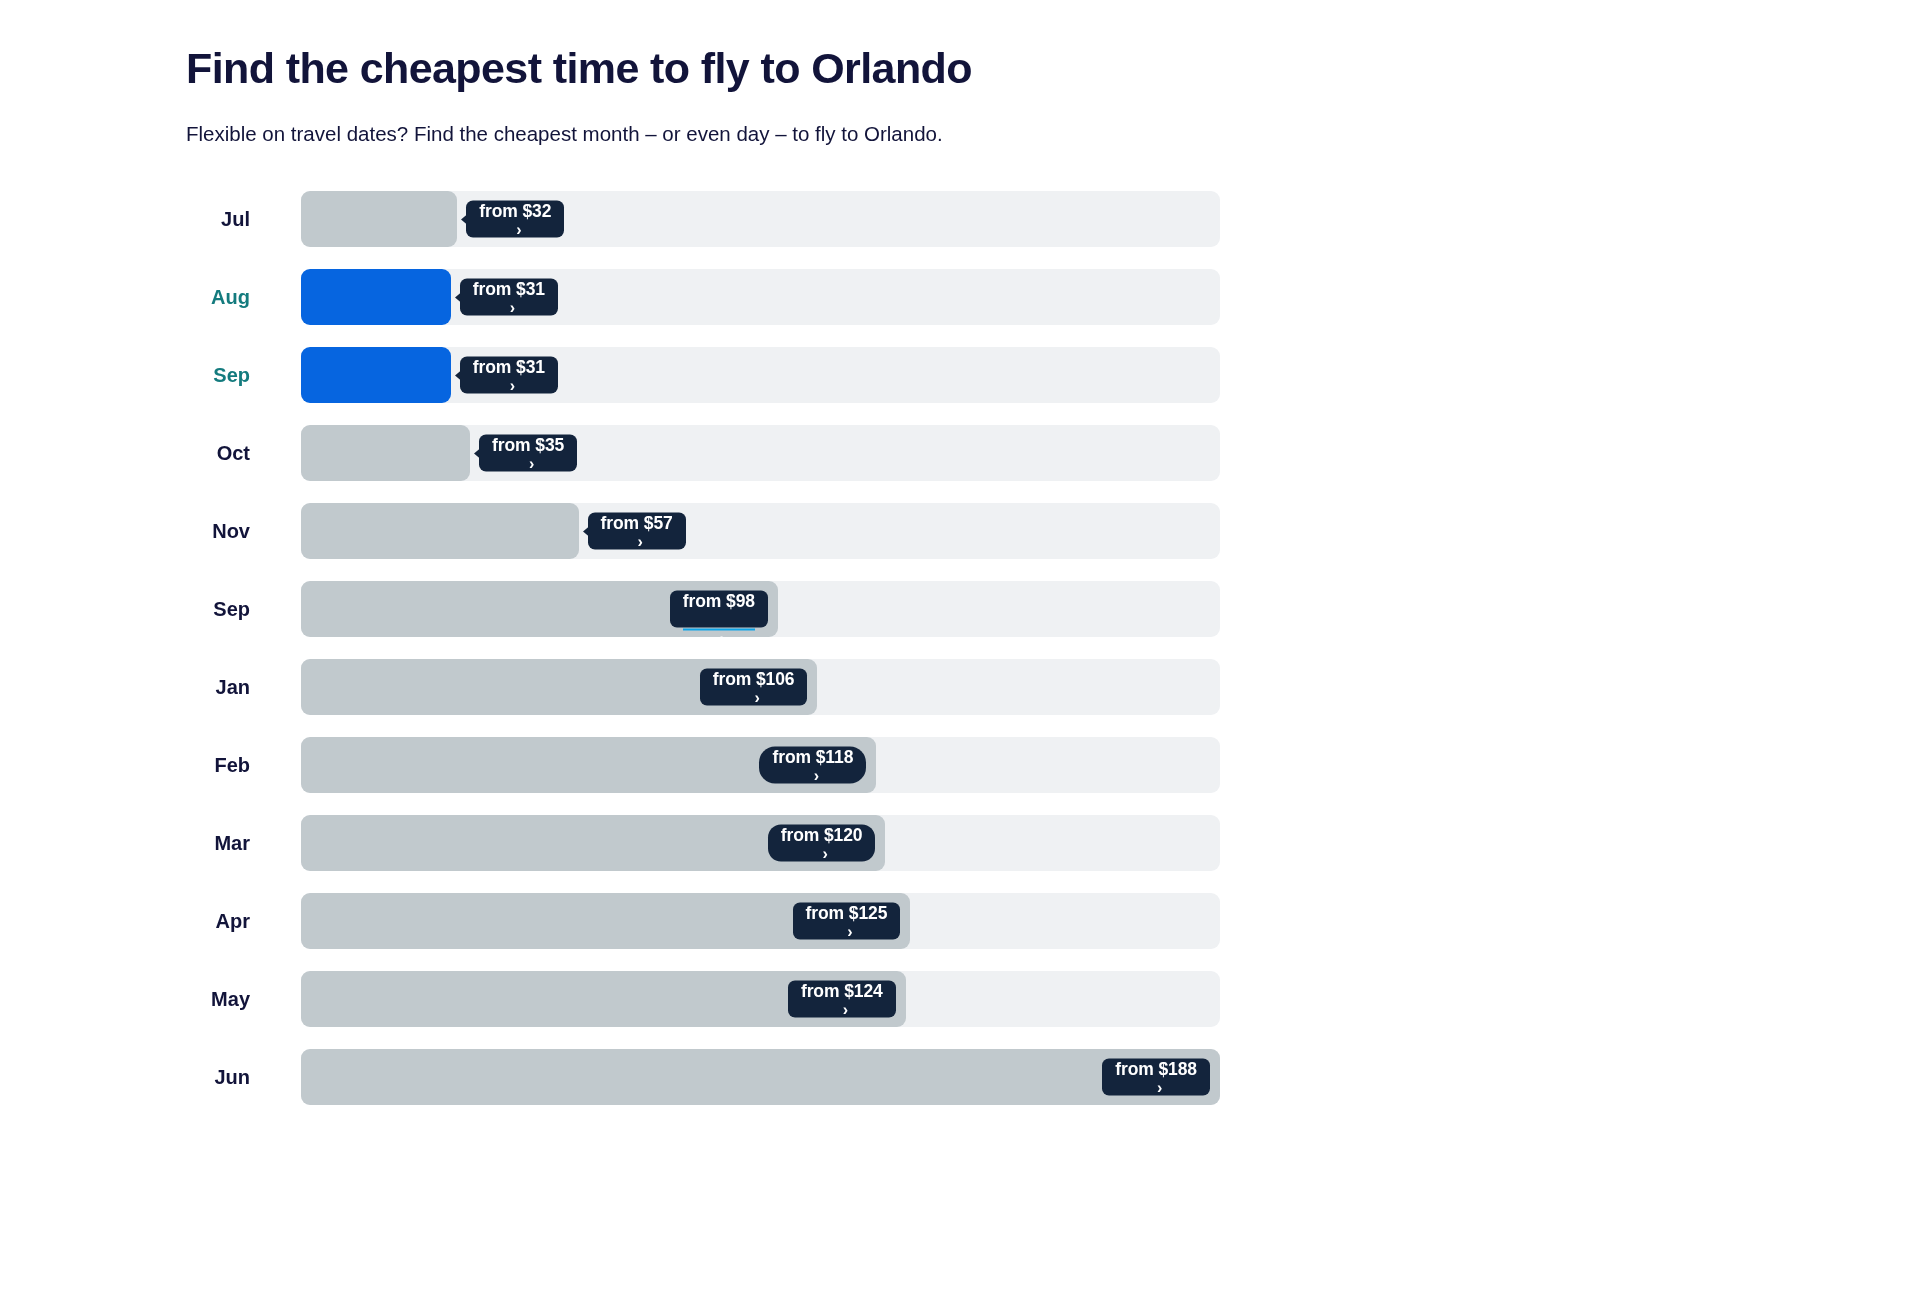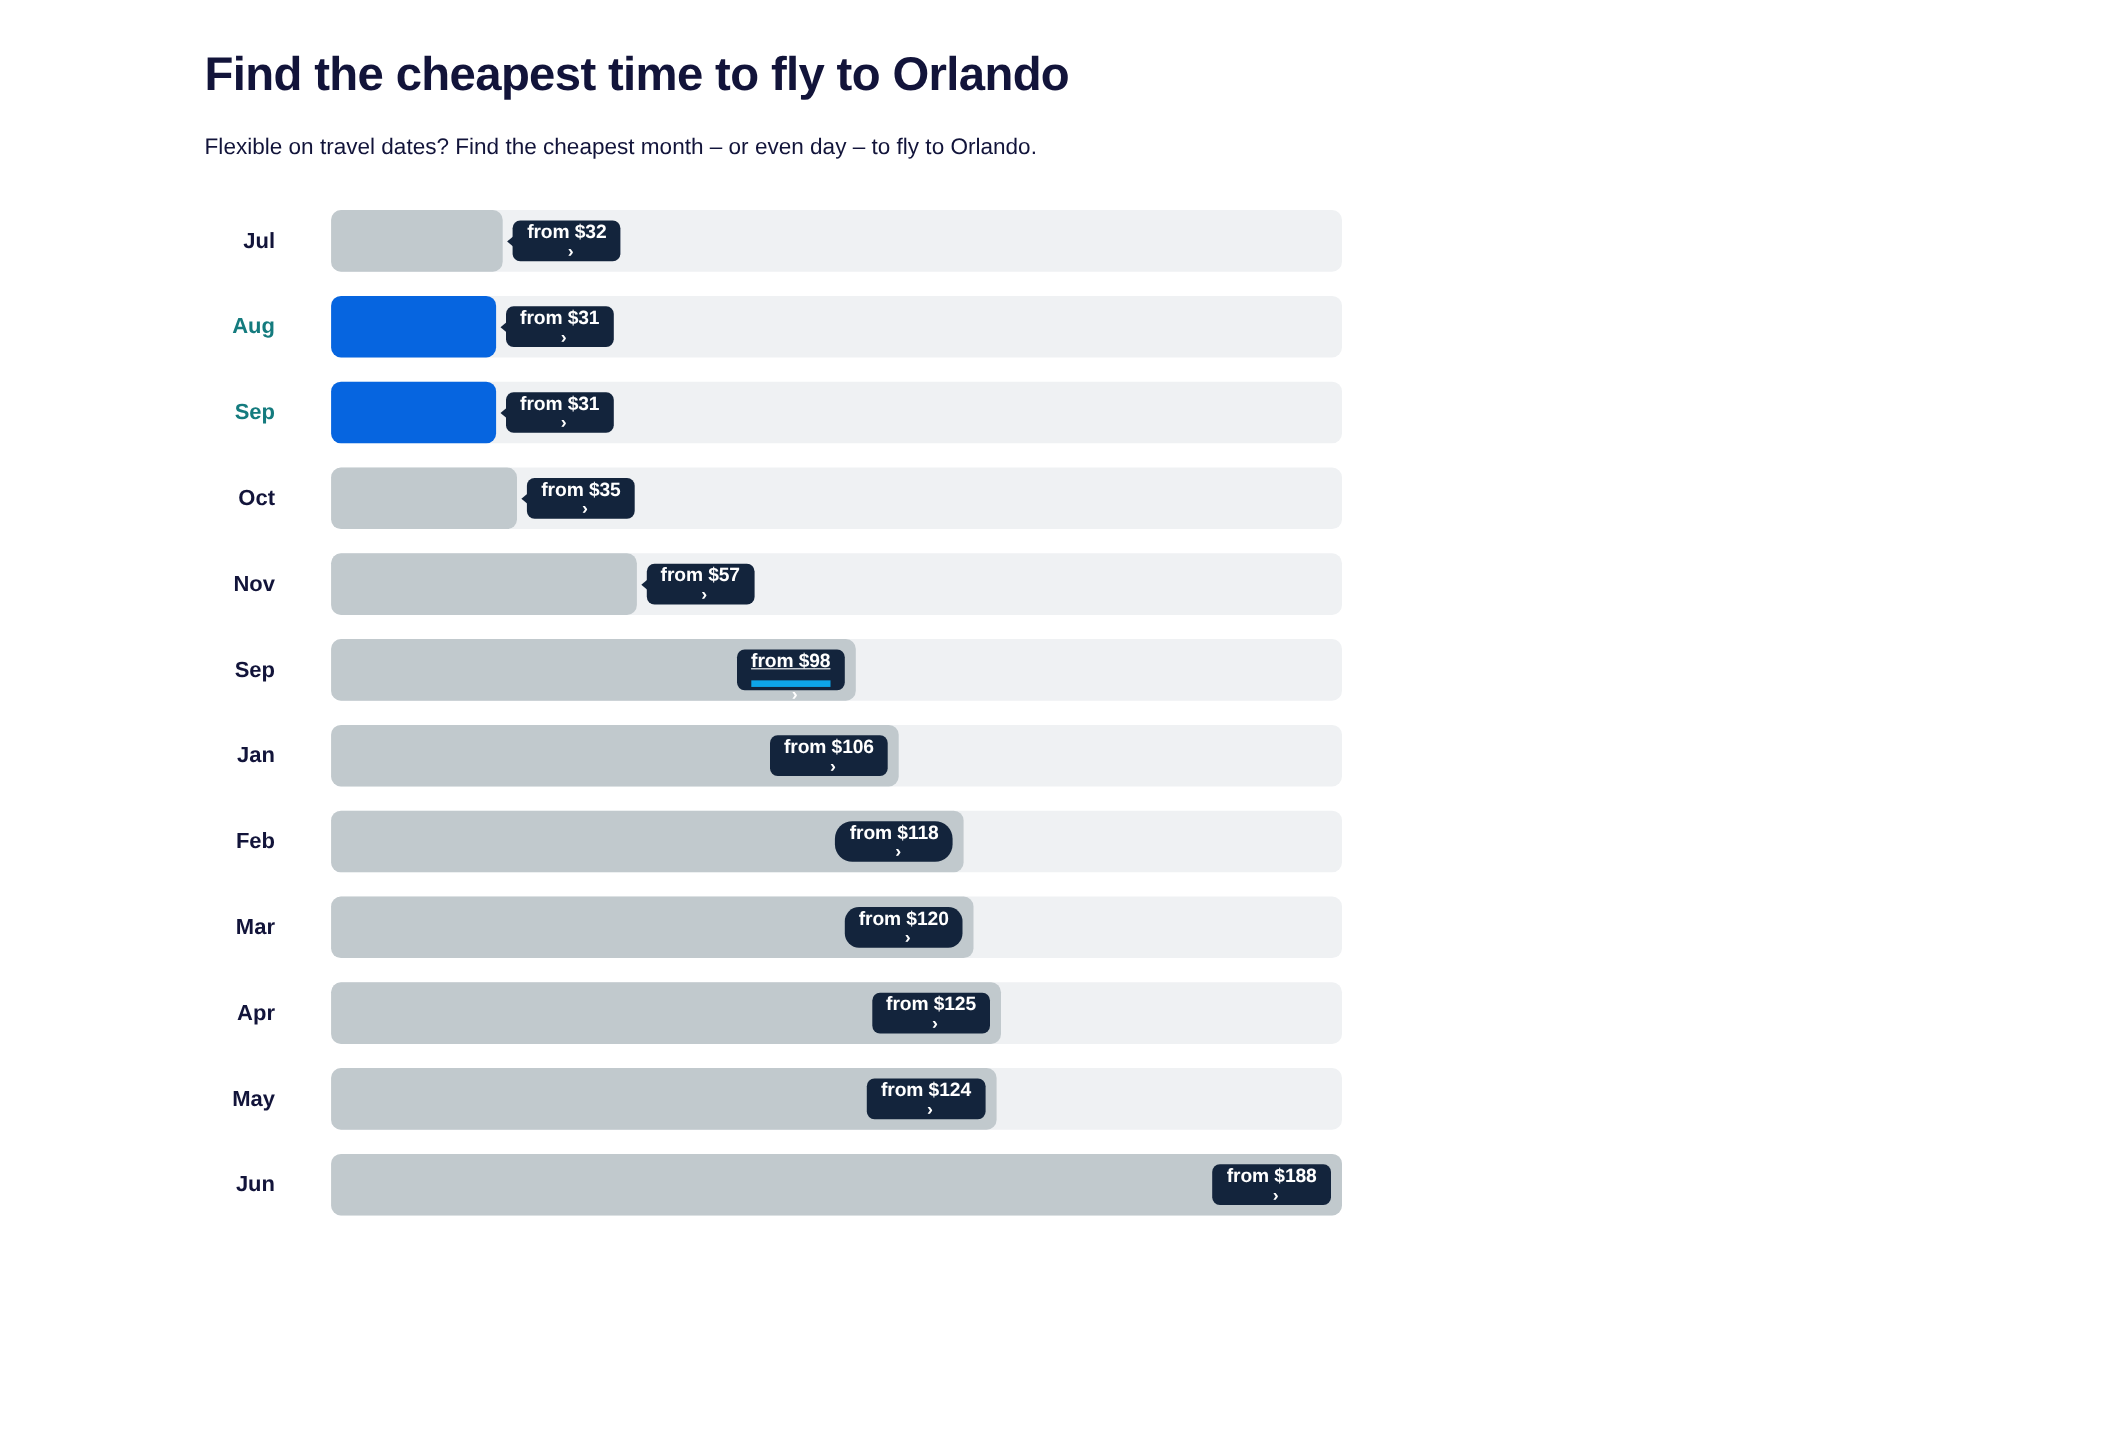--- a/index.html
+++ b/index.html
@@ -93,23 +93,22 @@
     font-size:17.5px;
     font-weight:bold;
     white-space:nowrap;
     letter-spacing:-0.1px;
     box-sizing:border-box;
     cursor:pointer;
     flex-direction:column;
   }
   .pill .pill-text{display:inline-block;}
   .pill.hovered .pill-text{
-    border-bottom:6px solid #0ea5e9;
-    padding-bottom:7px;
-    text-decoration:underline;
+    border-bottom:2px solid #0ea5e9;
+    padding-bottom:17px;
   }
   .pill .chev{
     margin-left:7px;
     font-size:16px;
     font-weight:bold;
     line-height:1;
     display:inline-block;
   }
   .pill .nub{
     position:absolute;

